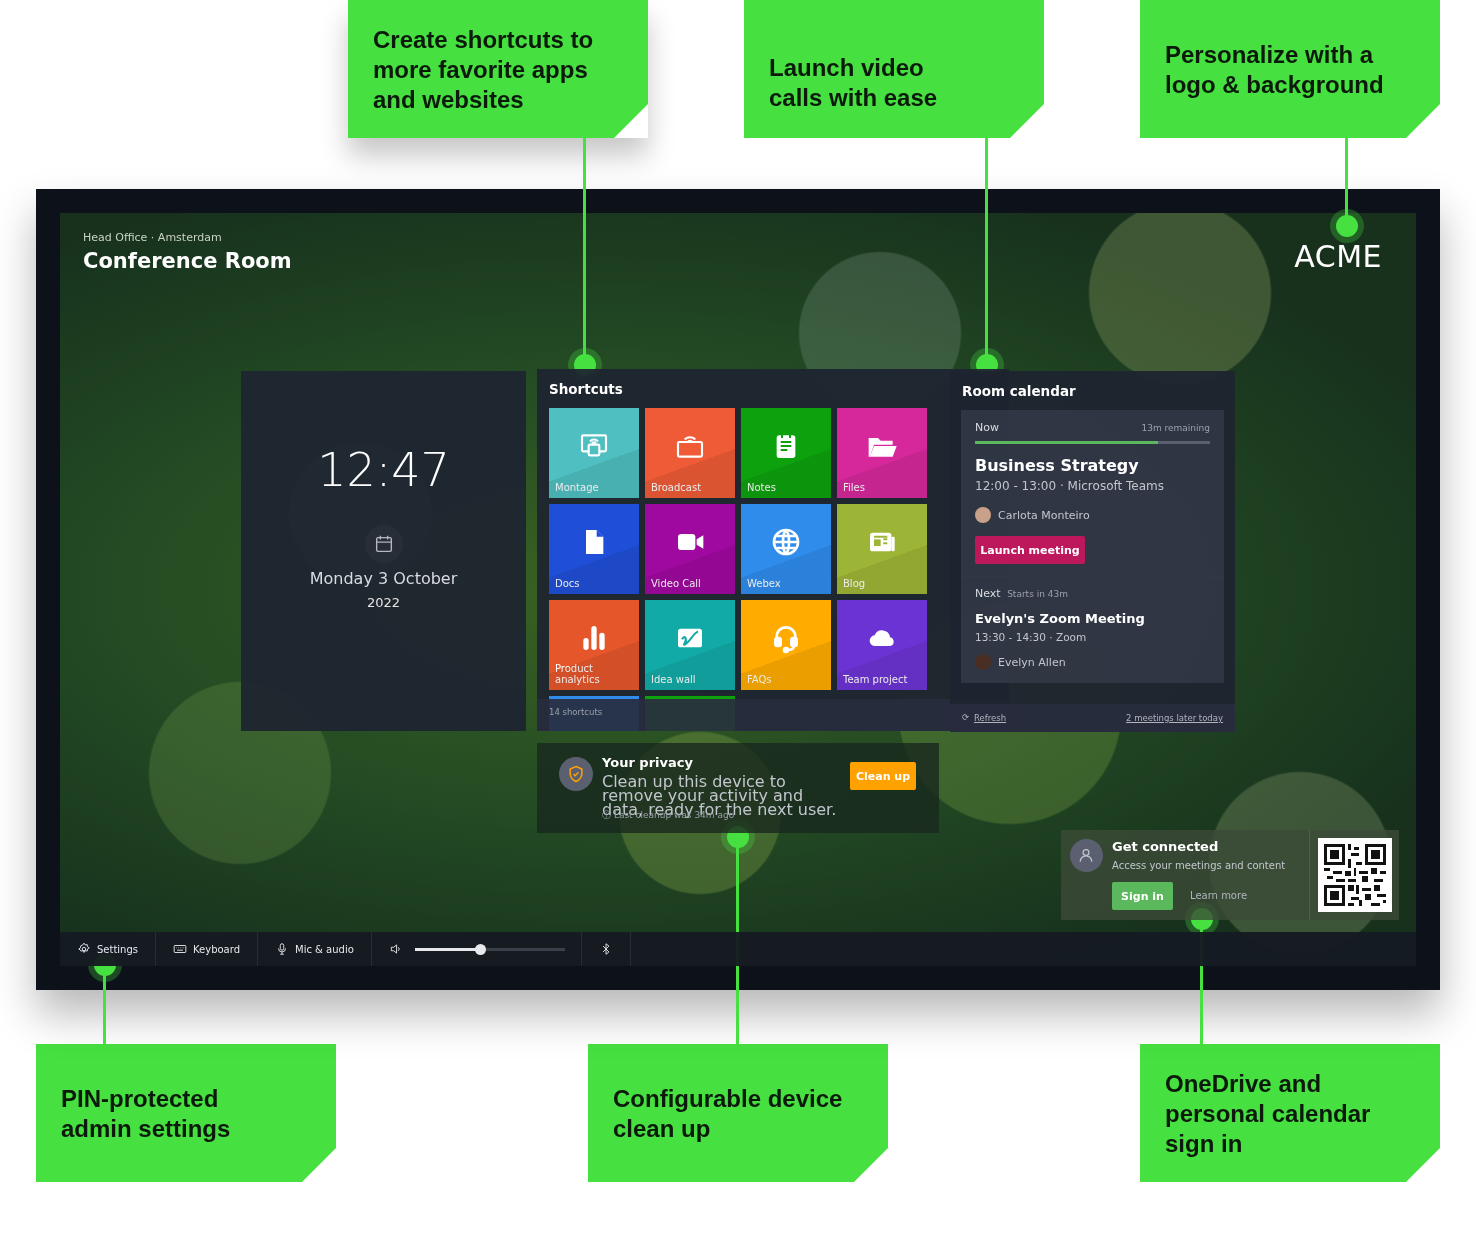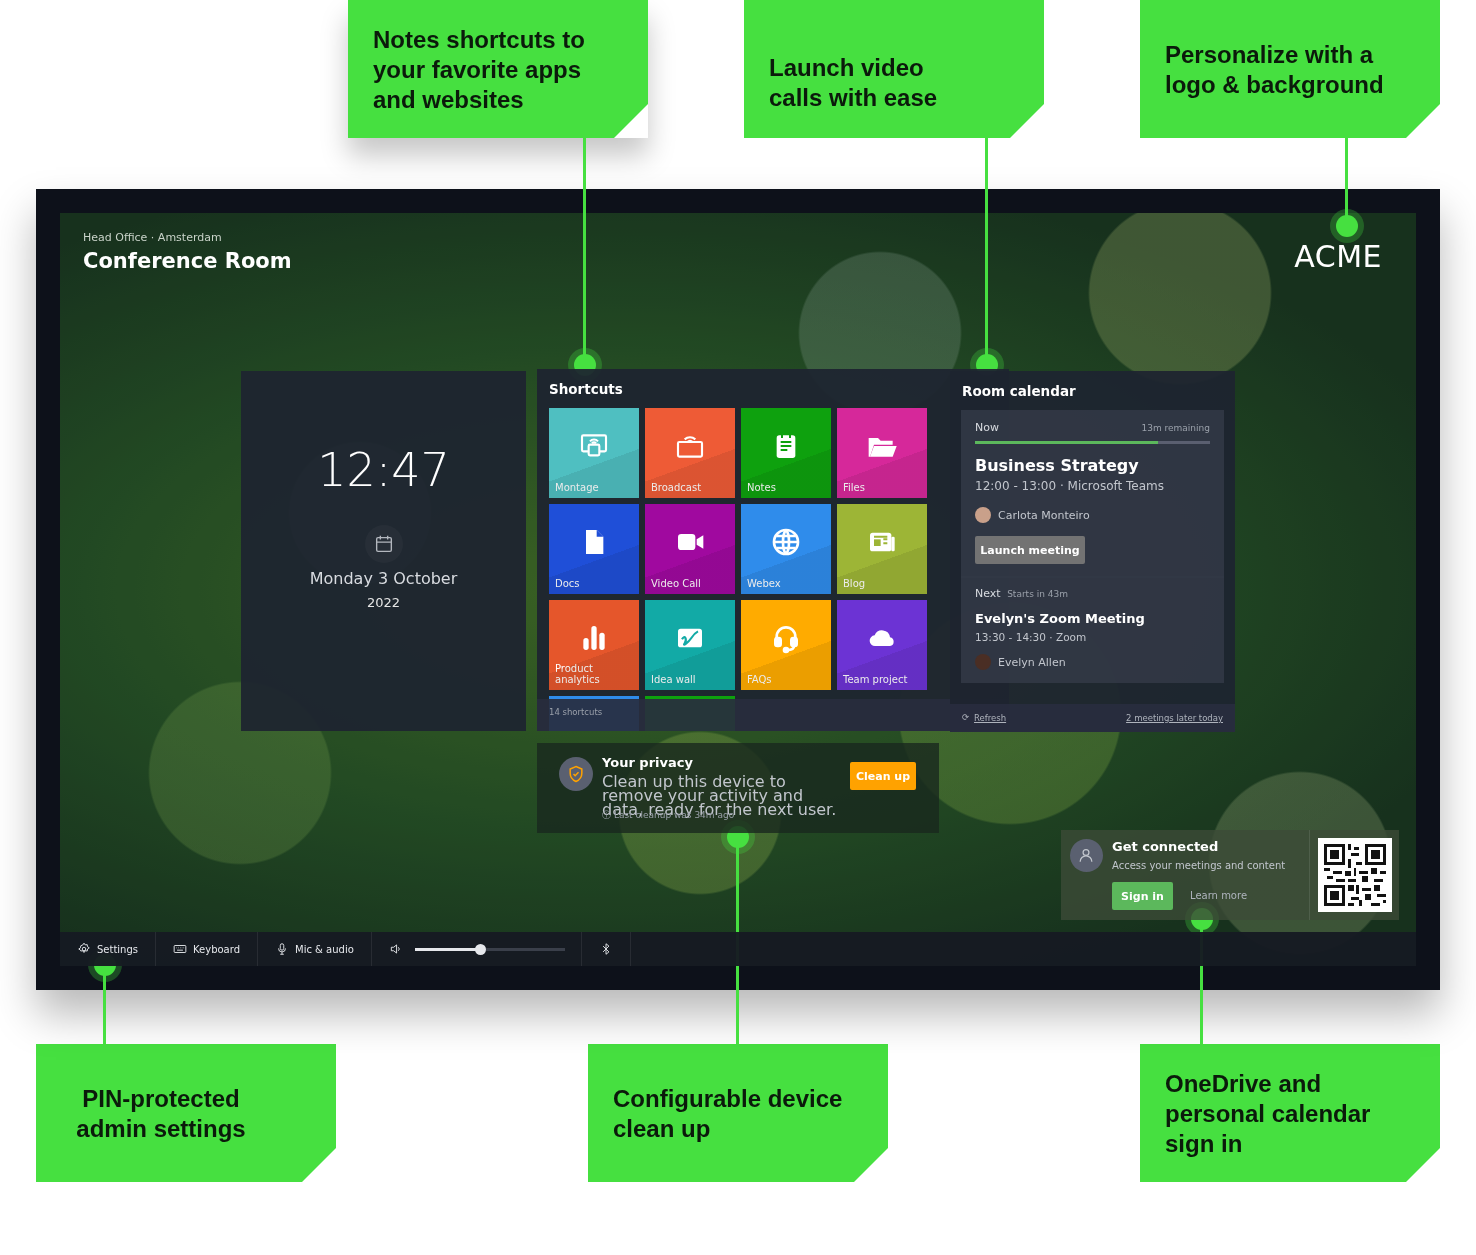--- a/index.html
+++ b/index.html
@@ -59,21 +59,21 @@
   .evt-now { top: 39px; height: 168px; }
   .evt-next { top: 205px; height: 107px; }
   .now { position: absolute; left: 14px; top: 11px; color: #d8dbe0; font-size: 11px; }
   .rem { position: absolute; right: 14px; top: 13px; color: #9aa0aa; font-size: 9px; }
   .bar { position: absolute; left: 14px; top: 31px; width: 235px; height: 3px; background: #5a5f70; }
   .bar i { display: block; height: 100%; width: 78%; background: #5cb85c; }
   .evt-title { position: absolute; left: 14px; color: #fff; font-weight: 700; }
   .evt-meta { position: absolute; left: 14px; color: #c2c6cd; }
   .person { position: absolute; left: 14px; display: flex; align-items: center; gap: 7px; color: #c2c6cd; font-size: 11px; }
   .avatar { width: 16px; height: 16px; border-radius: 50%; }
-  .launch { position: absolute; left: 14px; top: 126px; width: 110px; height: 28px; background: #737373; color: #fff;
+  .launch { position: absolute; left: 14px; top: 126px; width: 110px; height: 28px; background: #be185d; color: #fff;
     font-size: 11px; font-weight: 700; border-radius: 2px; display: flex; align-items: center; justify-content: center; }
   .cal-foot { position: absolute; left: 0; top: 333px; width: 100%; height: 28px; background: rgba(40,44,62,0.95); font-size: 8.5px; color: #aeb3bc; }
   .cal-foot .a { position: absolute; text-decoration: underline; top: 9px; }
 
   .priv { left: 477px; top: 530px; width: 402px; height: 90px; background: rgba(25,40,30,0.8); }
   .shield { position: absolute; left: 22px; top: 14px; width: 34px; height: 34px; border-radius: 50%; background: #5a6070; }
   .priv h4 { position: absolute; left: 65px; top: 12px; color: #fff; font-size: 13px; }
   .priv p { position: absolute; left: 65px; top: 32px; color: #c2c6cd; font-size: 16px; line-height: 14px; width: 235px; }
   .priv .last { position: absolute; left: 65px; top: 66px; color: #9aa0aa; font-size: 9px; }
   .clean { position: absolute; right: 23px; top: 19px; width: 66px; height: 28px; background: #ffa200; color: #fff;
@@ -95,30 +95,30 @@
   .tb-item svg { width: 14px; height: 14px; }
   .slider { position: relative; width: 150px; height: 3px; background: #3a3f4a; margin-left: 6px; }
   .slider i { position: absolute; left: 0; top: 0; width: 66px; height: 3px; background: #e6e8ec; }
   .slider b { position: absolute; left: 60px; top: -4px; width: 11px; height: 11px; border-radius: 50%; background: #e6e8ec; }
 </style>
 </head>
 <body>
 
 <div class="shadowbox" style="left:348px;top:0;width:300px;height:138px;"></div>
 <div class="callout" style="left:348px;top:0;width:300px;height:138px;">
-  <div class="txt" style="top:25px;width:250px;">Notes shortcuts to your favorite apps and websites</div>
+  <div class="txt" style="top:25px;width:250px;">Create shortcuts to more favorite apps and websites</div>
 </div>
 <div class="callout" style="left:744px;top:0;width:300px;height:138px;">
   <div class="txt" style="top:40px;width:200px;margin-top:13px;">Launch video calls with ease</div>
 </div>
 <div class="callout" style="left:1140px;top:0;width:300px;height:138px;">
   <div class="txt" style="top:40px;width:240px;">Personalize with a logo &amp; background</div>
 </div>
 <div class="callout" style="left:36px;top:1044px;width:300px;height:138px;">
-  <div class="txt" style="top:40px;width:200px;text-align:center;">PIN-protected admin settings</div>
+  <div class="txt" style="top:40px;width:200px;">PIN-protected admin settings</div>
 </div>
 <div class="callout" style="left:588px;top:1044px;width:300px;height:138px;">
   <div class="txt" style="top:40px;width:250px;">Configurable device clean up</div>
 </div>
 <div class="callout" style="left:1140px;top:1044px;width:300px;height:138px;">
   <div class="txt" style="top:25px;width:230px;">OneDrive and personal calendar sign in</div>
 </div>
 
 <div class="monitor">
   <div class="screen">

